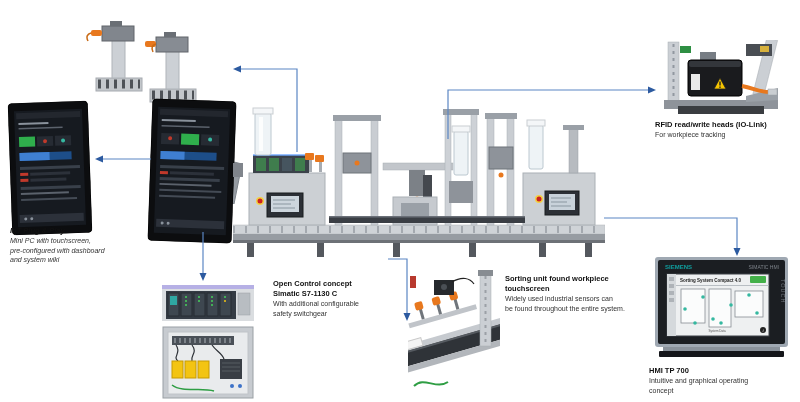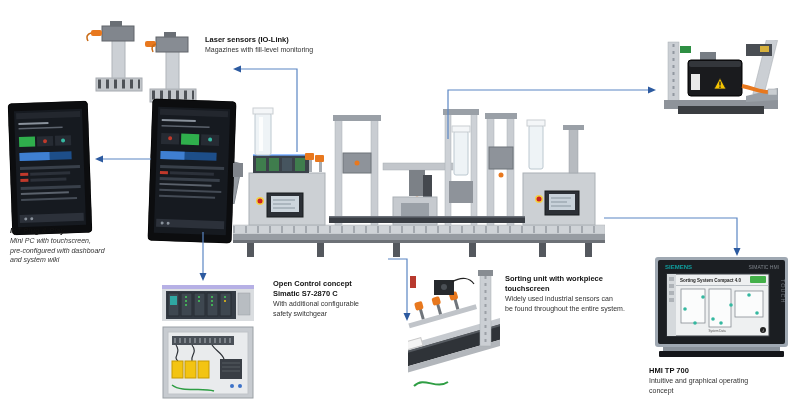--- a/index.html
+++ b/index.html
@@ -348,46 +348,46 @@
     <g fill="#2c5aa0">
       <polygon points="233,69 241,65.5 241,72.5"></polygon>
       <polygon points="95,159 103,155.5 103,162.5"></polygon>
       <polygon points="203,281 199.5,273 206.5,273"></polygon>
       <polygon points="407,321 403.5,313 410.5,313"></polygon>
       <polygon points="656,90 648,86.5 648,93.5"></polygon>
       <polygon points="737,256 733.5,248 740.5,248"></polygon>
     </g>
   </svg>
 
-  <div class="callout" style="left:205px;top:35px;">
-    <div class="t">Laser sensors (IO-Link)</div>
-    <div class="b">Magazines with fill-level monitoring</div>
-  </div>
 
   <div class="callout" style="left:10px;top:226px;font-style:italic;">
     <div class="t">IoT Plug &amp; Play</div>
     <div class="b">Mini PC with touchscreen,</div>
     <div class="b">pre-configured with dashboard</div>
     <div class="b">and system wiki</div>
   </div>
 
   <div class="callout" style="left:257px;top:279px;margin-left:16px;">
     <div class="t">Open Control concept</div>
-    <div class="t">Simatic S7-2870 C</div>
+    <div class="t">Simatic S7-1130 C</div>
     <div class="b">With additional configurable</div>
     <div class="b">safety switchgear</div>
   </div>
 
   <div class="callout" style="left:505px;top:274px;">
-    <div class="t">Sorting unit with workpiece</div>
+    <div class="t">Sorting unit found workpiece</div>
     <div class="t">touchscreen</div>
     <div class="b">Widely used industrial sensors can</div>
     <div class="b">be found throughout the entire system.</div>
   </div>
 
+  <div class="callout" style="left:655px;top:120px;">
+    <div class="t">RFID read/write heads (IO-Link)</div>
+    <div class="b">For workpiece tracking</div>
+  </div>
 
   <div class="callout" style="left:649px;top:366px;">
     <div class="t">HMI TP 700</div>
     <div class="b">Intuitive and graphical operating</div>
     <div class="b">concept</div>
   </div>
 
 </div>
 
 </body></html>

